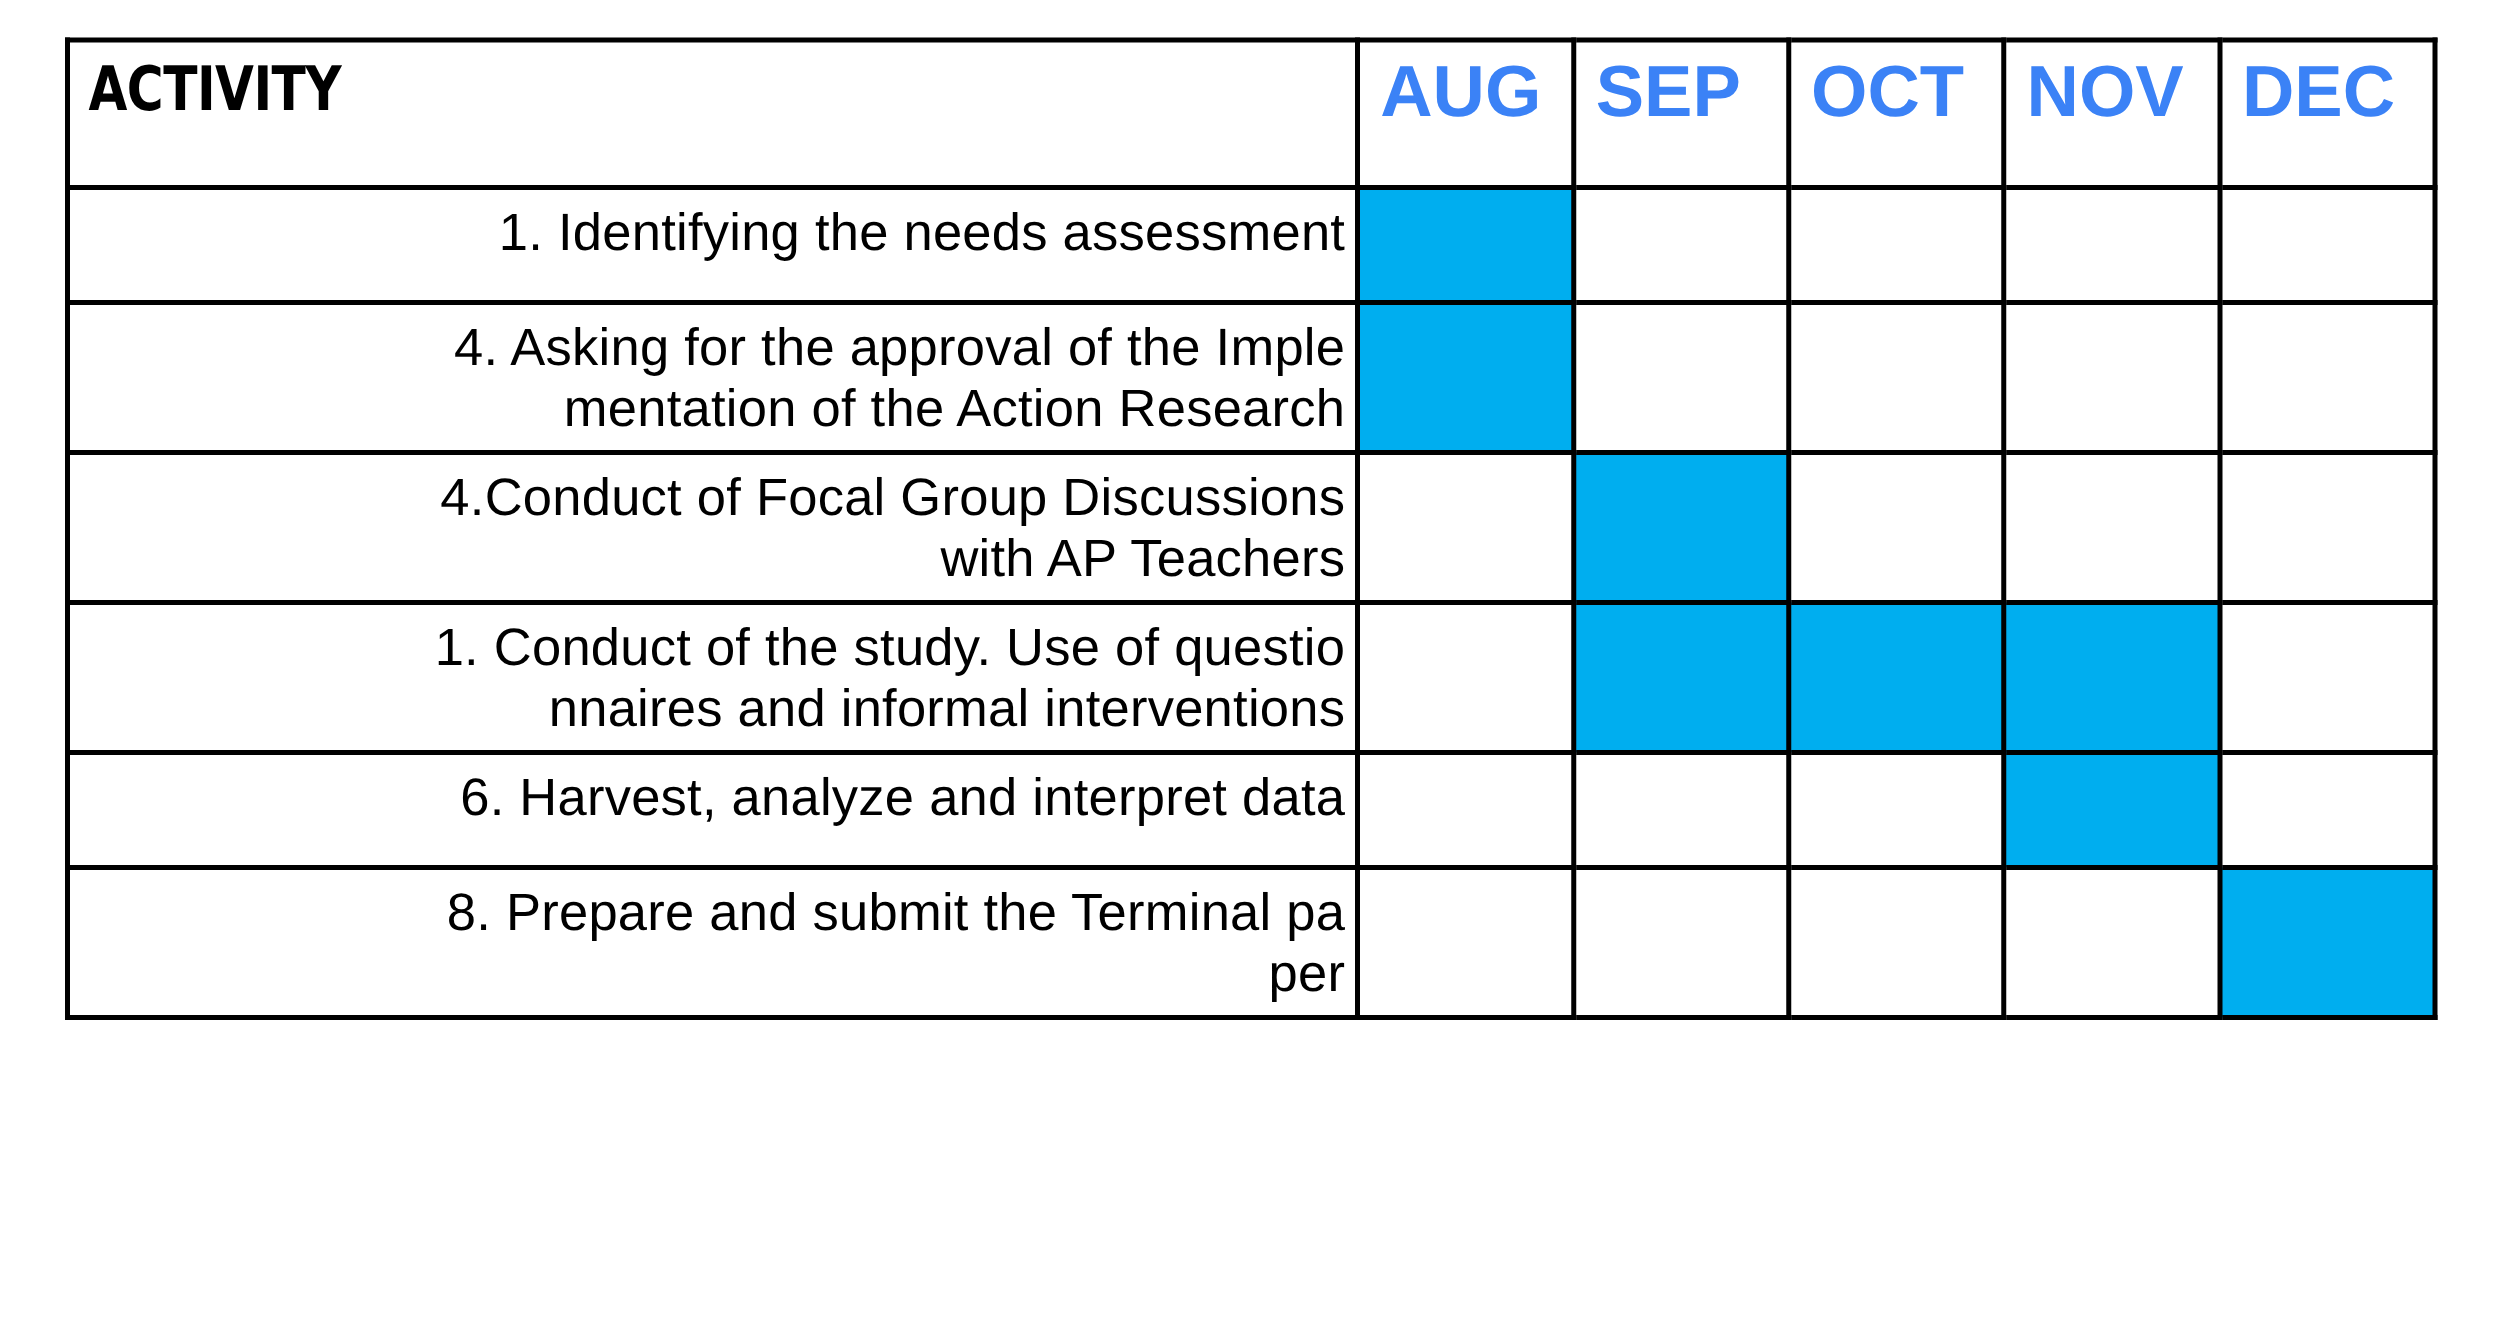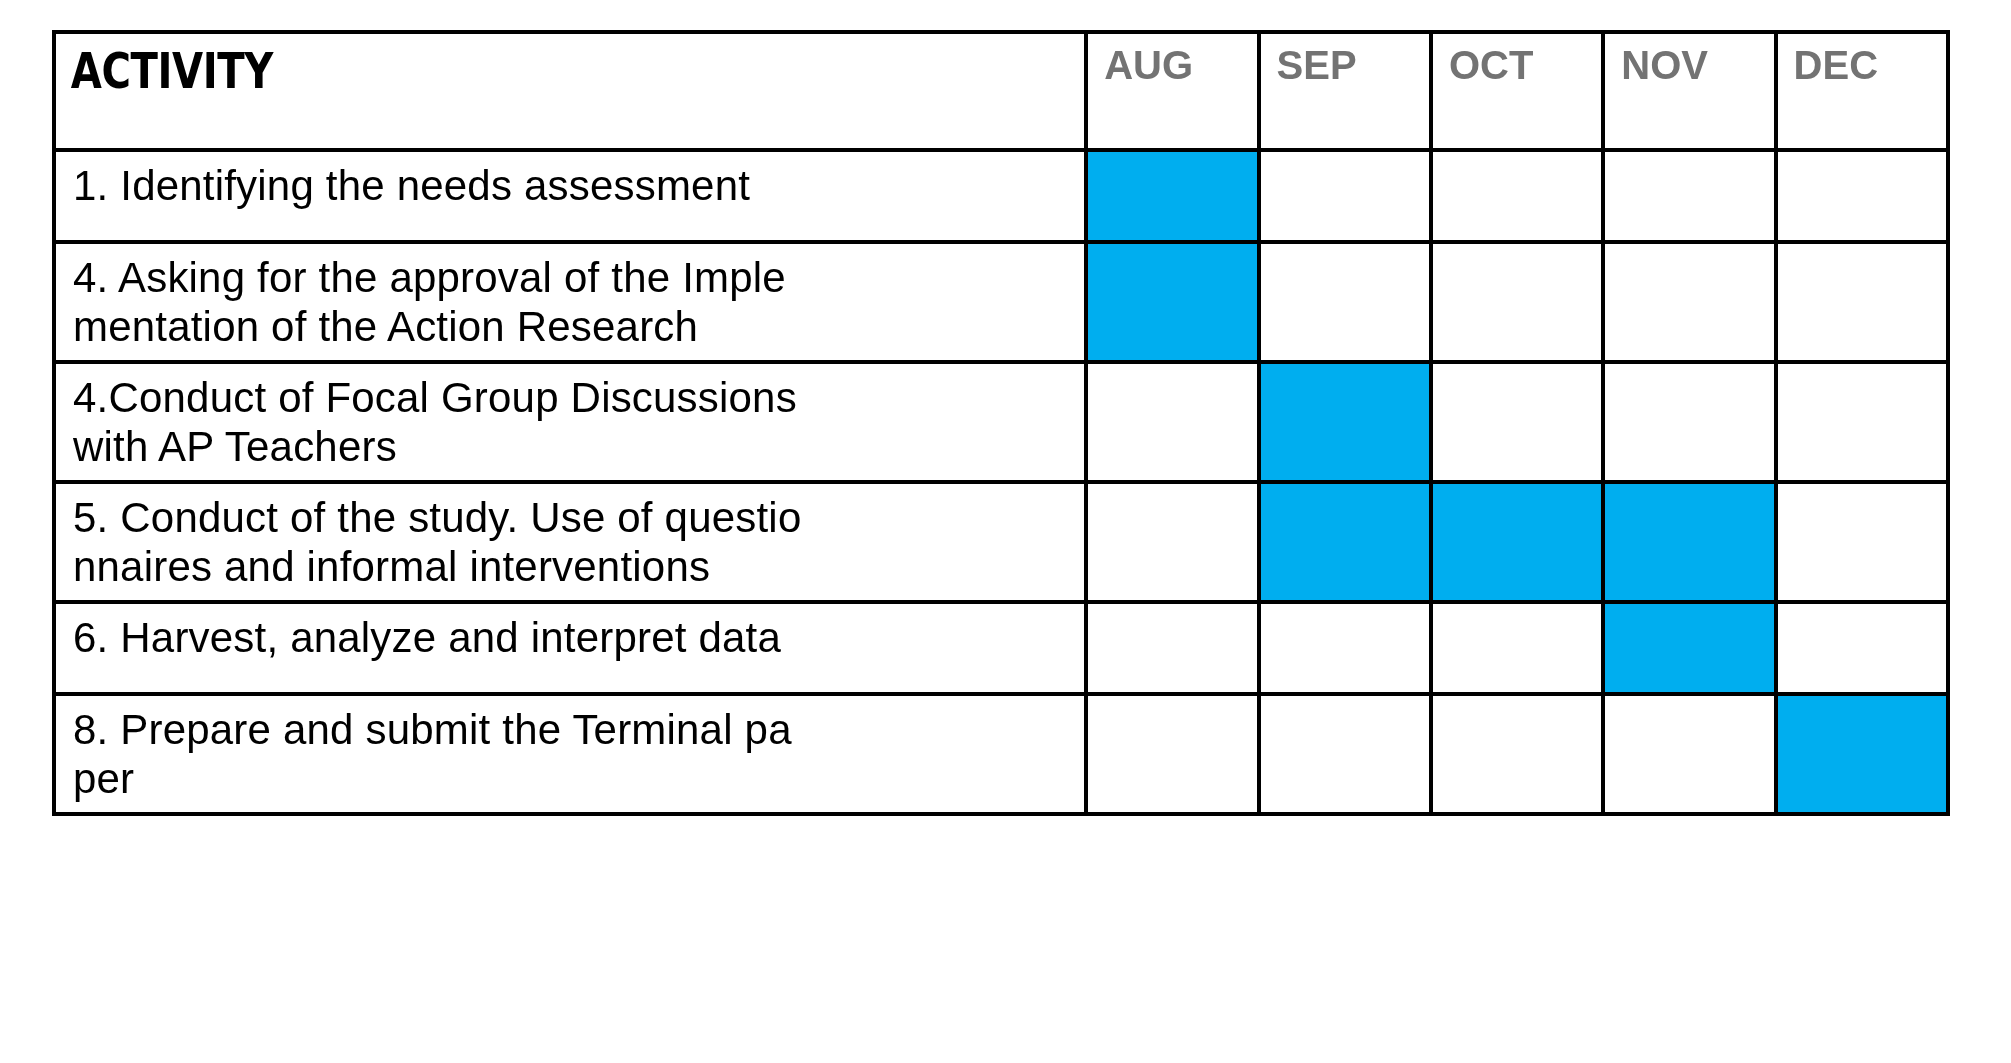--- a/index.html
+++ b/index.html
@@ -63,29 +63,29 @@
     transform-origin: left center;
   }
   .head-month {
     text-align: left;
     vertical-align: top;
   }
   .head-month .lbl {
     display: block;
     font-family: "Liberation Sans", sans-serif;
     font-weight: bold;
-    font-size: 40px;
+    font-size: 58px;
     line-height: 1.05;
     padding: 10px 0 0 16px;
-    color: #737373;
+    color: #3b82f6;
   }
 
   
   td.activity-cell {
-    text-align: left;
+    text-align: right;
     vertical-align: top;
     padding: 0;
   }
   td.activity-cell .atext {
     display: block;
     font-family: "Liberation Sans", sans-serif;
     font-size: 42px;
     line-height: 49px;
     color: #000000;
     padding: 9px 8px 9px 17px;
@@ -165,21 +165,21 @@
 with AP Teachers</span>
           </td>
           <td class="month-cell"></td>
           <td class="month-cell filled" style="background: rgb(0, 174, 239);"></td>
           <td class="month-cell"></td>
           <td class="month-cell"></td>
           <td class="month-cell"></td>
         </tr>
         <tr class="r-h3">
           <td class="activity-cell">
-            <span class="atext">5. Conduct of the study. Use of questio
+            <span class="atext">1. Conduct of the study. Use of questio
 nnaires and informal interventions</span>
           </td>
           <td class="month-cell"></td>
           <td class="month-cell filled" style="background: rgb(0, 174, 239);"></td>
           <td class="month-cell filled" style="background: rgb(0, 174, 239);"></td>
           <td class="month-cell filled" style="background: rgb(0, 174, 239);"></td>
           <td class="month-cell"></td>
         </tr>
         <tr class="r-h1">
           <td class="activity-cell">

